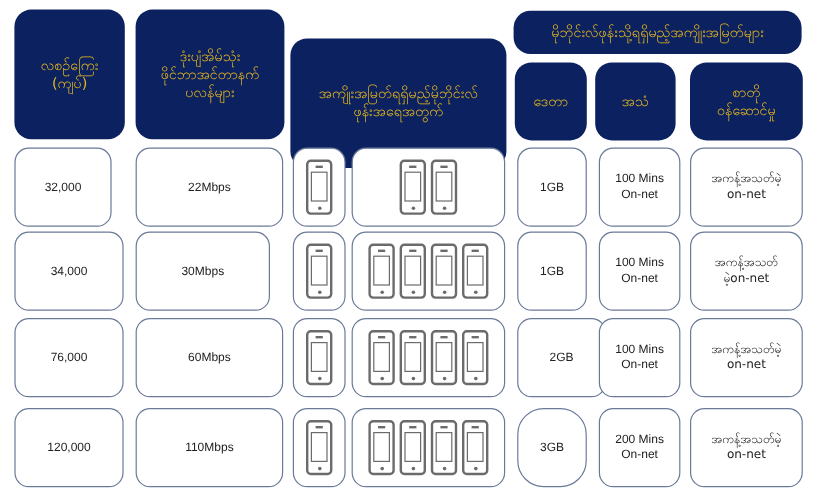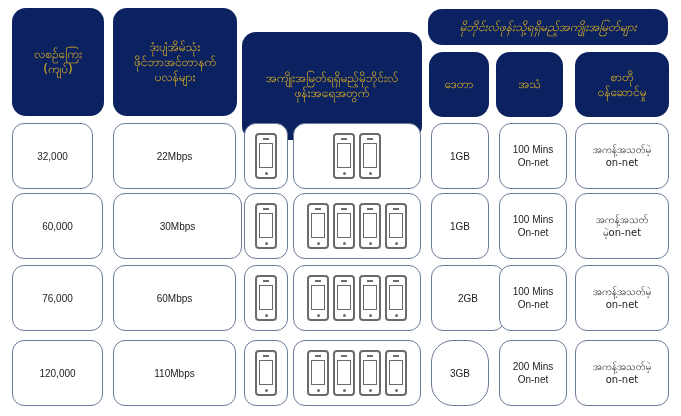--- a/index.html
+++ b/index.html
@@ -17,38 +17,38 @@
 </head>
 <body>
 
 <div class="box hdr" style="left:12px;top:8px;width:92px;height:108px;">လစဉ်ကြေး
 (ကျပ်)</div>
 <div class="box hdr" style="left:113px;top:8px;width:124px;height:108px;">ဒုံးပျံအိမ်သုံး
 ဖိုင်ဘာအင်တာနက်
 ပလန်များ</div>
 <div class="box hdr" style="left:242px;top:8px;width:180px;height:108px;margin-top:24px;">အကျိုးအမြတ်ရရှိမည့်မိုဘိုင်းလ်
 ဖုန်းအရေအတွက်</div>
-<div class="box hdr" style="left:428px;top:9px;width:240px;height:36px;font-style:italic;">မိုဘိုင်းလ်ဖုန်းသို့ရရှိမည့်အကျိုးအမြတ်များ</div>
+<div class="box hdr" style="left:428px;top:9px;width:240px;height:36px;">မိုဘိုင်းလ်ဖုန်းသို့ရရှိမည့်အကျိုးအမြတ်များ</div>
 <div class="box hdr" style="left:429px;top:52px;width:60px;height:65px;">ဒေတာ</div>
 <div class="box hdr" style="left:496px;top:52px;width:67px;height:65px;">အသံ</div>
 <div class="box hdr" style="left:575px;top:52px;width:94px;height:65px;">စာတို
 ဝန်ဆောင်မှု</div>
 
 <div id="rows">
     <div class="box cell" style="left: 12px; top: 123px; width: 81px; height: 66px;">32,000</div>
     <div class="box cell" style="left: 113px; top: 123px; width: 123px; height: 66px;">22Mbps</div>
     <div class="box cell phones" style="left: 244px; top: 123px; width: 44px; height: 66px;"><div class="phone"><div class="spk"></div><div class="scr"></div><div class="btn"></div></div></div>
     <div class="box cell phones" style="left: 293px; top: 123px; width: 128px; height: 66px;"><div class="phone"><div class="spk"></div><div class="scr"></div><div class="btn"></div></div><div class="phone"><div class="spk"></div><div class="scr"></div><div class="btn"></div></div></div>
     <div class="box cell" style="left: 431px; top: 123px; width: 58px; height: 66px;">1GB</div>
     <div class="box cell" style="left: 499px; top: 123px; width: 68px; height: 66px;">100 Mins
 On-net</div>
     <div class="box cell mm" style="left: 575px; top: 123px; width: 94px; height: 66px;">အကန့်အသတ်မဲ့
 on-net</div>
-    <div class="box cell" style="left: 12px; top: 193px; width: 91px; height: 66px;">60,000</div>
-    <div class="box cell" style="left: 113px; top: 193px; width: 129px; height: 66px;">30Mbps</div>
+    <div class="box cell" style="left: 12px; top: 193px; width: 91px; height: 66px;">34,000</div>
+    <div class="box cell" style="left: 113px; top: 193px; width: 112px; height: 66px;">30Mbps</div>
     <div class="box cell phones" style="left: 244px; top: 193px; width: 44px; height: 66px;"><div class="phone"><div class="spk"></div><div class="scr"></div><div class="btn"></div></div></div>
     <div class="box cell phones" style="left: 293px; top: 193px; width: 128px; height: 66px;"><div class="phone"><div class="spk"></div><div class="scr"></div><div class="btn"></div></div><div class="phone"><div class="spk"></div><div class="scr"></div><div class="btn"></div></div><div class="phone"><div class="spk"></div><div class="scr"></div><div class="btn"></div></div><div class="phone"><div class="spk"></div><div class="scr"></div><div class="btn"></div></div></div>
     <div class="box cell" style="left: 431px; top: 193px; width: 58px; height: 66px;">1GB</div>
     <div class="box cell" style="left: 499px; top: 193px; width: 68px; height: 66px;">100 Mins
 On-net</div>
     <div class="box cell mm" style="left: 575px; top: 193px; width: 94px; height: 66px;">အကန့်အသတ်
 မဲ့on-net</div>
     <div class="box cell" style="left: 12px; top: 265px; width: 91px; height: 66px;">76,000</div>
     <div class="box cell" style="left: 113px; top: 265px; width: 123px; height: 66px;">60Mbps</div>
     <div class="box cell phones" style="left: 244px; top: 265px; width: 44px; height: 66px;"><div class="phone"><div class="spk"></div><div class="scr"></div><div class="btn"></div></div></div>

